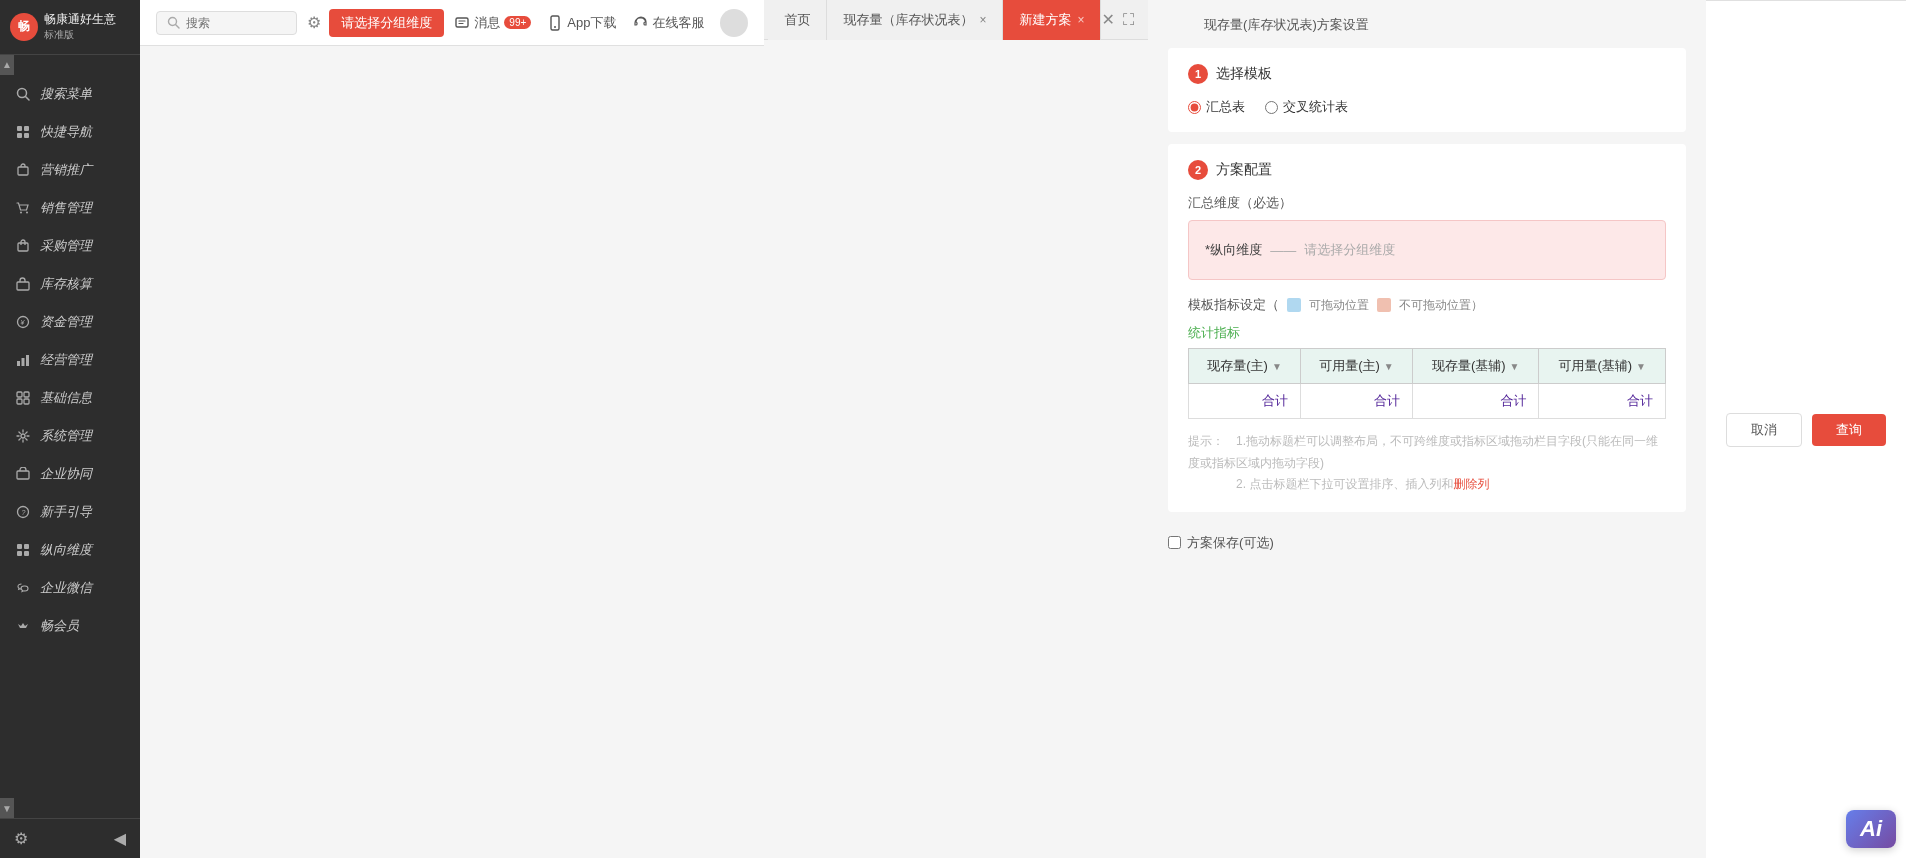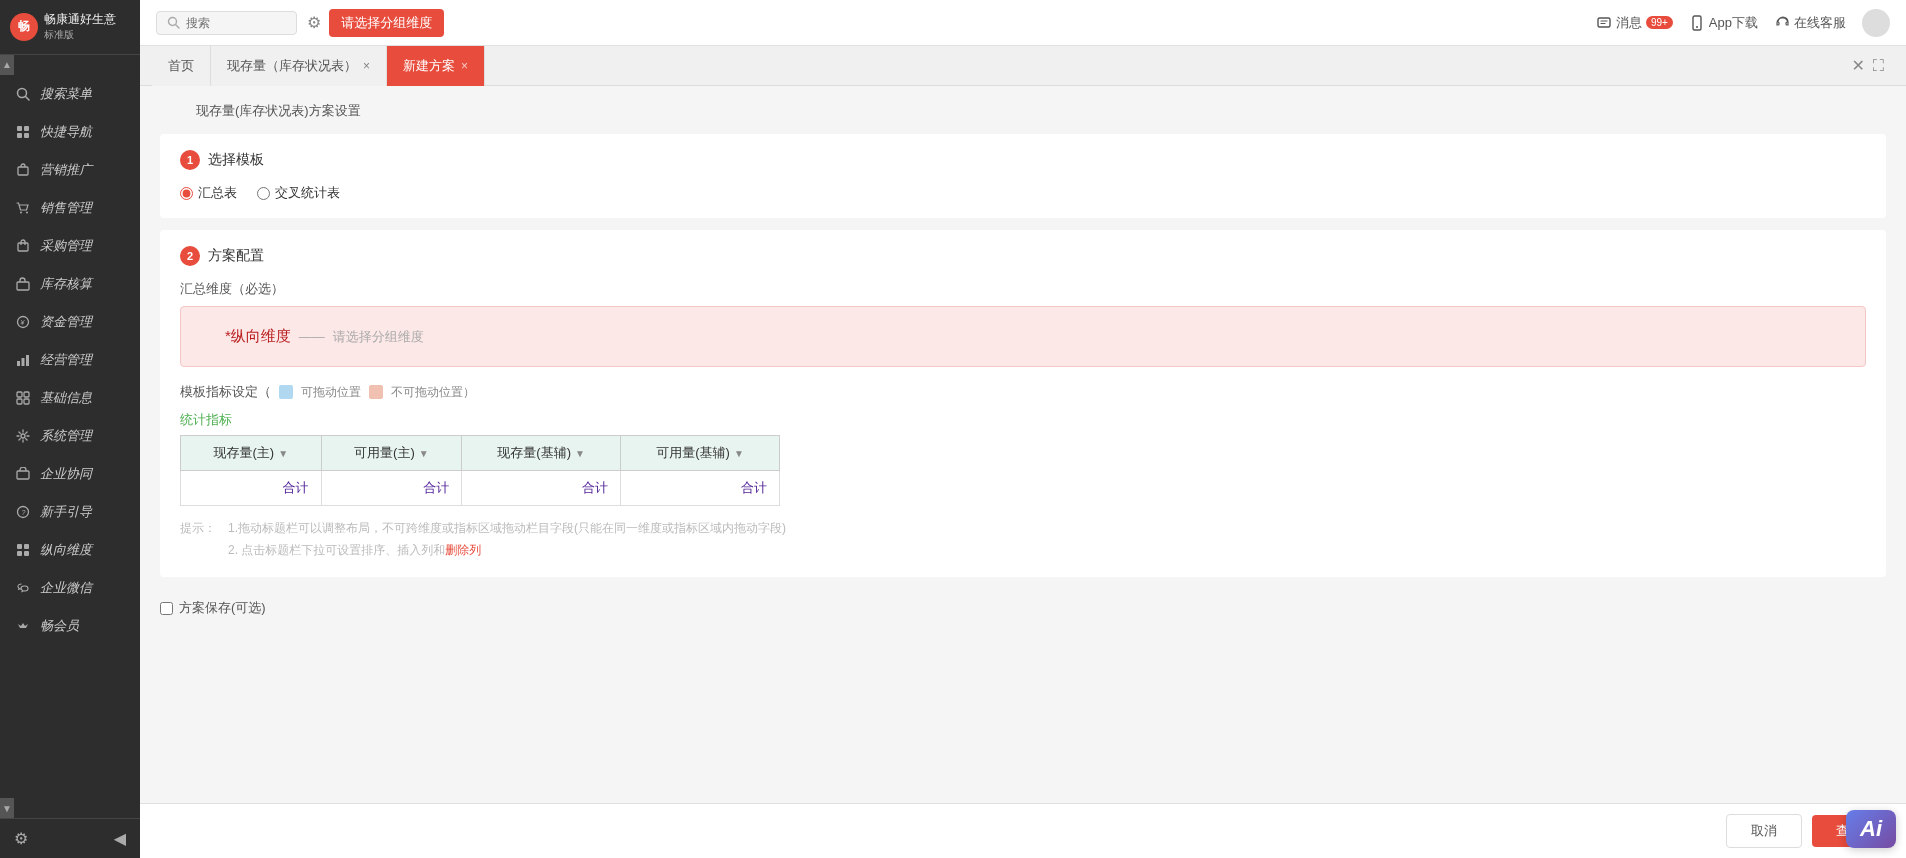--- a/index.html
+++ b/index.html
@@ -59,21 +59,21 @@
       width: 14px; height: 20px;
       background: #555;
       display: flex; align-items: center; justify-content: center;
       color: #aaa; cursor: pointer; font-size: 10px;
     }
 
     
     .main {
       flex: 1;
       display: flex;
-      flex-direction: column;
+      flex-direction: row;
       overflow: hidden;
     }
 
     
     .topbar {
       background: #fff;
       border-bottom: 1px solid #e0e0e0;
       display: flex;
       align-items: center;
       padding: 0 16px;
@@ -103,21 +103,21 @@
       background: #e74c3c; color: white; border-radius: 10px;
       font-size: 10px; padding: 1px 5px; min-width: 18px; text-align: left;
     }
     .avatar { width: 28px; height: 28px; background: #ddd; border-radius: 50%; }
 
     
     .tabbar {
       background: #f0f0f0;
       display: flex;
       align-items: center;
-      padding: 12px;
+      padding: 4px;
       border-bottom: 1px solid #ddd;
       height: 40px;
     }
     .tab {
       display: flex; align-items: center; gap: 6px;
       padding: 0 16px; height: 40px;
       cursor: pointer; font-size: 13px; color: #555;
       border-right: 1px solid #ddd;
       background: #f0f0f0;
     }
@@ -167,21 +167,21 @@
 
     
     .dim-label { font-size: 13px; color: #555; margin-bottom: 8px; }
     .dim-area {
       background: #fde8e8;
       border: 1px solid #f5c6c6;
       border-radius: 4px;
       padding: 20px 16px;
       display: flex; align-items: center; gap: 8px;
     }
-    .dim-required { color: #b91c1c; font-size: 15px; margin-left: 28px; }
+    .dim-required { color: #404040; font-size: 13px; }
     .dim-dash { color: #aaa; }
     .dim-placeholder { color: #aaa; font-size: 13px; }
 
     
     .indicator-settings {
       margin-top: 16px;
     }
     .indicator-settings-label { font-size: 13px; color: #555; margin-bottom: 10px; display: flex; align-items: center; gap: 8px; }
     .indicator-badge {
       display: inline-block; width: 14px; height: 14px; background: #b0d8f0;

